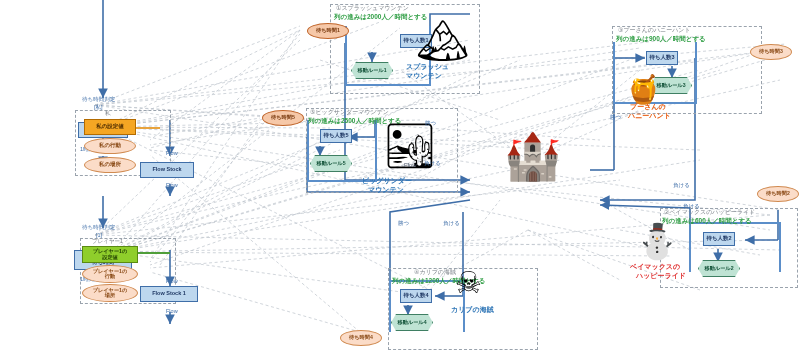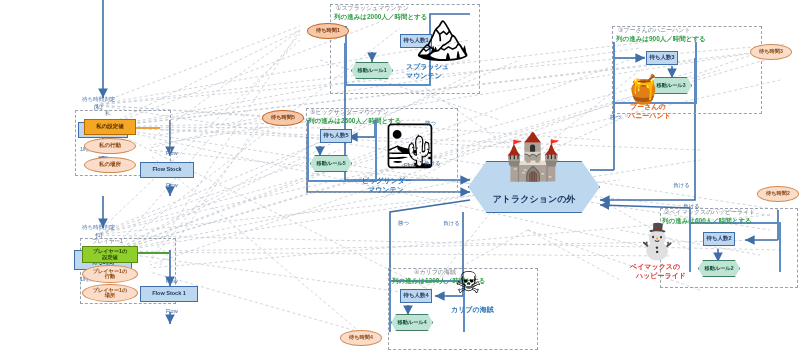--- a/index.html
+++ b/index.html
@@ -316,23 +316,20 @@
   <div class="node ellipse-p" style="left:757px; top:186px; width:42px; height:16px; font-size:5.2px;">待ち時間2</div>
 
   <div class="lbl" style="left:414px; top:268px; font-size:6px; color:#7a8088;">④カリブの海賊</div>
   <div class="title-green" style="left:392px; top:277px; font-size:6.5px;">列の進みは1200人／時間とする</div>
   <div class="node stock" style="left:400px; top:289px; width:32px; height:14px; font-size:5.5px;">待ち人数4</div>
   <div class="node hexa" style="left:391px; top:314px; width:42px; height:17px; font-size:5.2px;">移動ルール4</div>
   <div class="emoji" style="left:455px; top:268px; font-size:30px;">☠</div>
   <div class="title-blue" style="left:451px; top:305px; font-size:7px; color:#2e75b6;">カリブの海賊</div>
   <div class="node ellipse-p" style="left:340px; top:330px; width:42px; height:16px; font-size:5.2px;">待ち時間4</div>
 
-  <div class="node bighex" style="left:468px; top:161px; width:132px; height:52px; font-size:9px;">
-    <span>アトラクションの外</span>
-  </div>
   <div class="emoji" style="left:504px; top:133px; font-size:46px;">🏰</div>
 
   <div class="lbl" style="left:82px; top:96px; font-size:5.5px; color:#3f6ea8;">待ち時間判定</div>
   <div class="lbl" style="left:94px; top:104px; font-size:5.5px; color:#3f6ea8;">[私]</div>
   <div class="node stock" style="left:78px; top:122px; width:50px; height:16px; font-size:5.5px;">私の待ち時間</div>
   <div class="lbl" style="left:80px; top:146px; font-size:5.5px;">1時間経過</div>
   <div class="lbl" style="left:166px; top:150px; font-size:5.5px;">Flow</div>
   <div class="node stock" style="left:140px; top:162px; width:54px; height:16px; font-size:5.5px;">Flow Stock</div>
   <div class="lbl" style="left:166px; top:182px; font-size:5.5px;">Flow</div>
 

